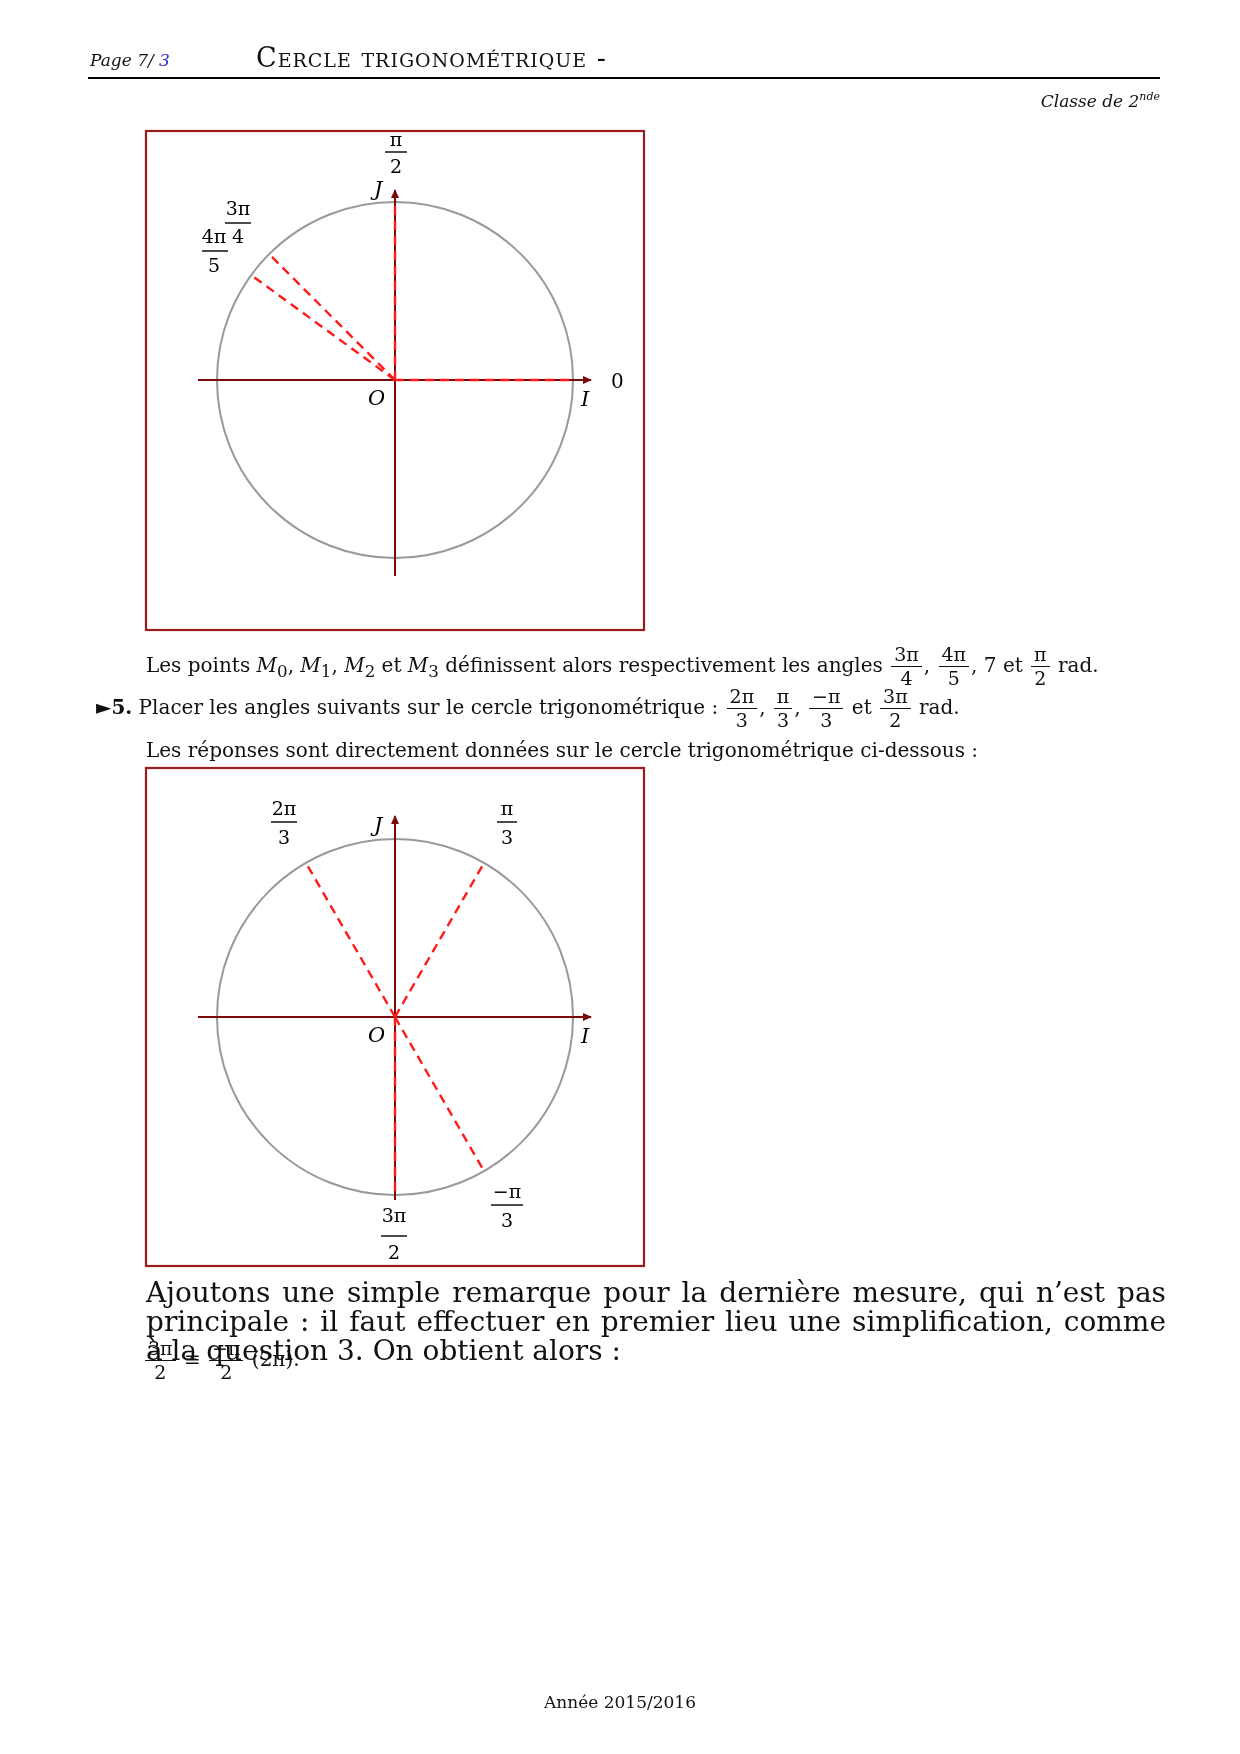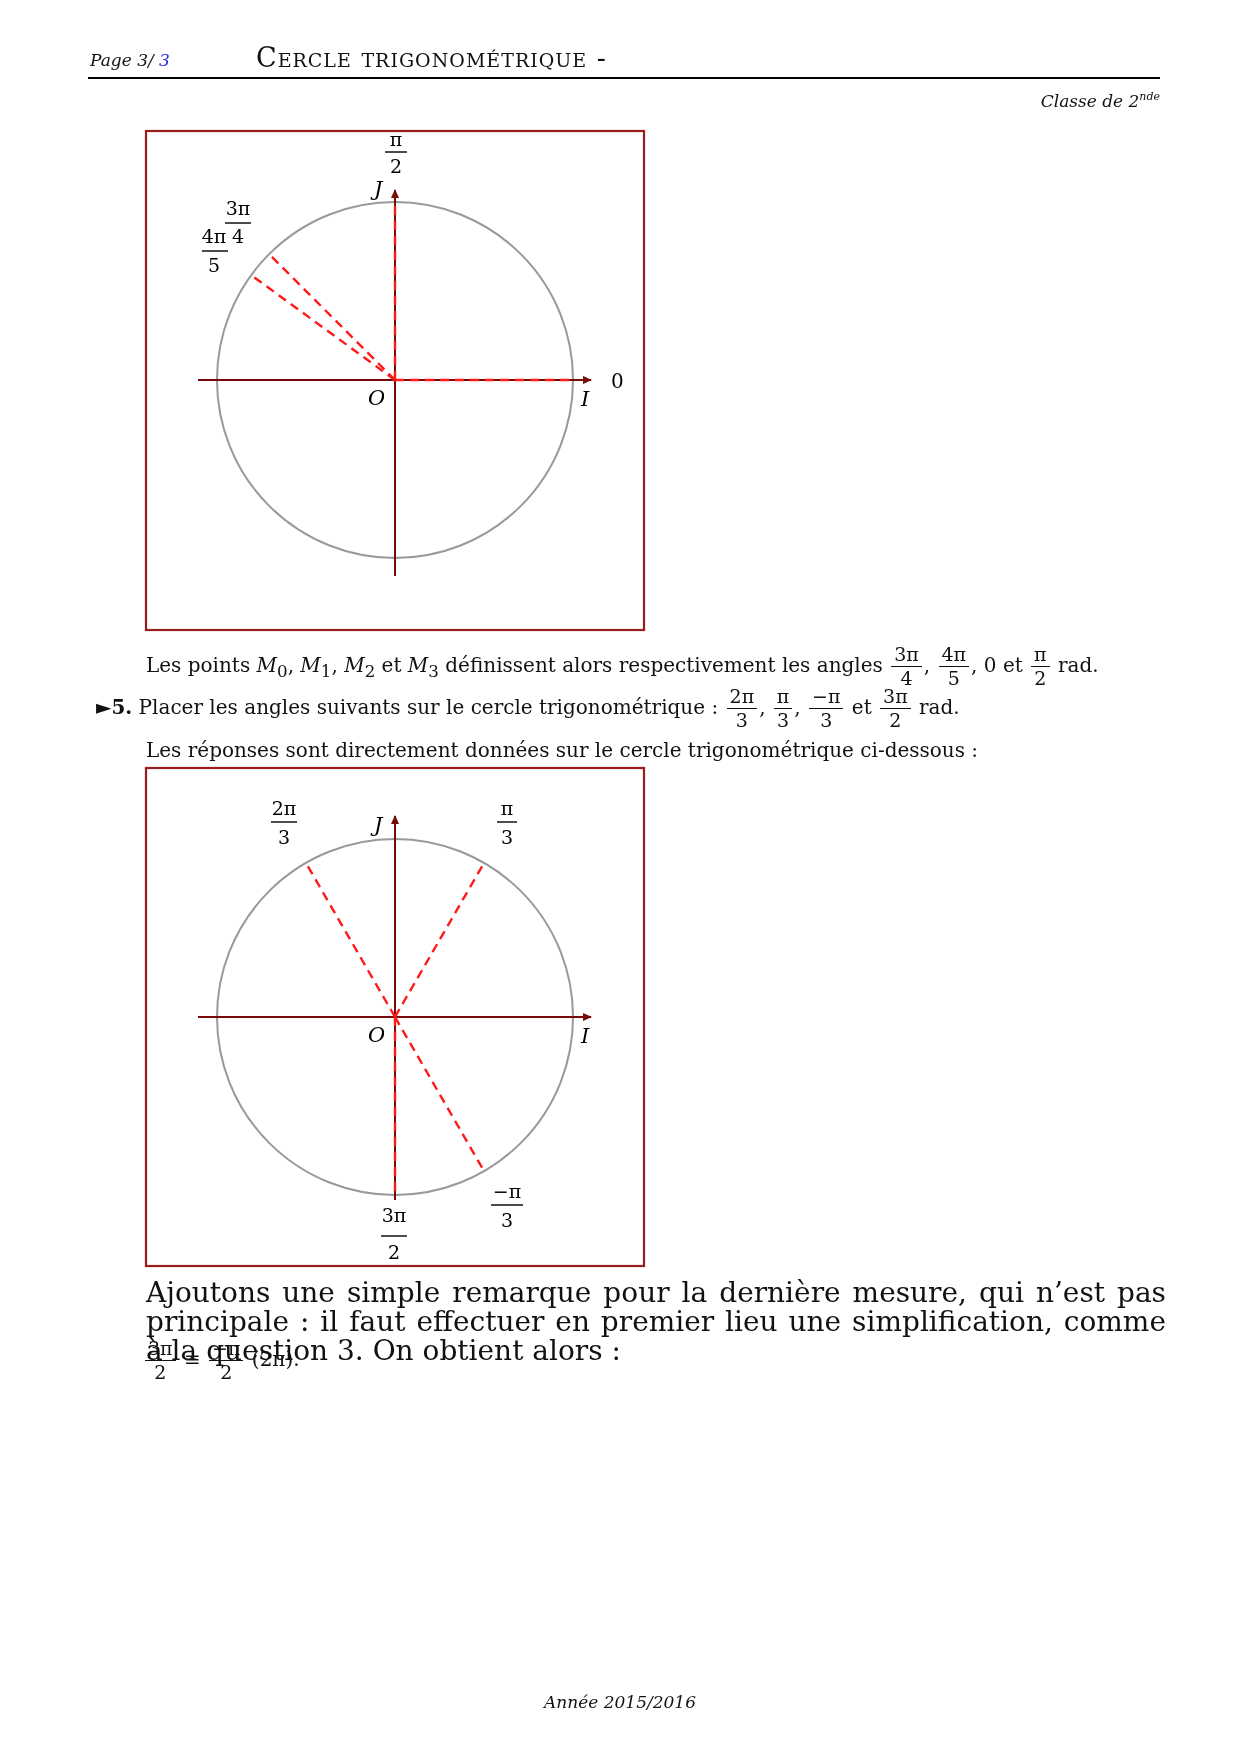--- a/index.html
+++ b/index.html
@@ -4,35 +4,35 @@
 <style>
   html, body { margin:0; padding:0; background:#ffffff; }
   body { width:1240px; height:1754px; position:relative; font-family:"DejaVu Serif","Liberation Serif",serif; color:#111; overflow:hidden; }
   .abs { position:absolute; }
   .hdr-left { left:90px; top:50px; font-style:italic; font-size:17px; }
   .hdr-left .link { color:#2a2adf; }
   .hdr-title { left:256px; top:42px; font-size:27px; letter-spacing:1px; font-variant:small-caps; }
   .hdr-right { right:80px; top:50px; font-style:italic; font-size:17px;margin-top:40px; }
   .hdr-right sup { font-size:11px; }
   .hdr-rule { left:88px; top:77px; width:1072px; height:2px; background:#000; }
-  .footer { left:0; width:1240px; top:1692px; text-align:center; font-style:italic; font-size:17px; }
+  .footer { left:0; width:1240px; top:1692px; text-align:center; font-size:17px; }
   .line { font-size:20px; line-height:26px; white-space:nowrap; }
   .frac { display:inline-flex; flex-direction:column; align-items:center; vertical-align:middle; font-size:19px; line-height:21px; margin:0 2px; }
   .frac .num { padding:0 3px 1px 3px; border-bottom:1.5px solid #111; }
   .frac .den { padding:1px 3px 0 3px; }
   .it { font-style:italic; }
   .bullet { font-weight:bold; }
   svg text { font-family:"DejaVu Serif","Liberation Serif",serif; }
   .para { font-size:28px; line-height:29px; width:1020px; text-align:justify; }
 </style>
 </head>
 <body>
 
 <div class="abs hdr-left">
-  <span>Page 3/</span>
+  <span>Page 7/</span>
   <span class="link">3</span>
 </div>
 <div class="abs hdr-title">Cercle trigonométrique -</div>
 <div class="abs hdr-right">
   <span>Classe de 2</span><sup>nde</sup>
 </div>
 <div class="abs hdr-rule"></div>
 
 <svg class="abs" style="left:0;top:0" width="1240" height="700">
   <defs>
@@ -69,21 +69,21 @@
 </svg>
 
 <div class="abs line" style="left:146px;top:644px">
   <span>Les points </span><span class="it">M</span><sub>0</sub><span>, </span><span class="it">M</span><sub>1</sub><span>, </span><span class="it">M</span><sub>2</sub><span> et </span><span class="it">M</span><sub>3</sub><span> définissent alors respectivement les angles </span><span class="frac">
       <span class="num">3π</span>
       <span class="den">4</span>
     </span>,
   <span class="frac">
       <span class="num">4π</span>
       <span class="den">5</span>
-    </span><span>, 0 et </span><span class="frac">
+    </span><span>, 7 et </span><span class="frac">
       <span class="num">π</span>
       <span class="den">2</span>
     </span><span> rad.</span>
 </div>
 
 <div class="abs line" style="left:96px;top:686px">
   <span class="bullet">►5.</span><span> Placer les angles suivants sur le cercle trigonométrique : </span><span class="frac">
       <span class="num">2π</span>
       <span class="den">3</span>
     </span><span>, </span><span class="frac">

